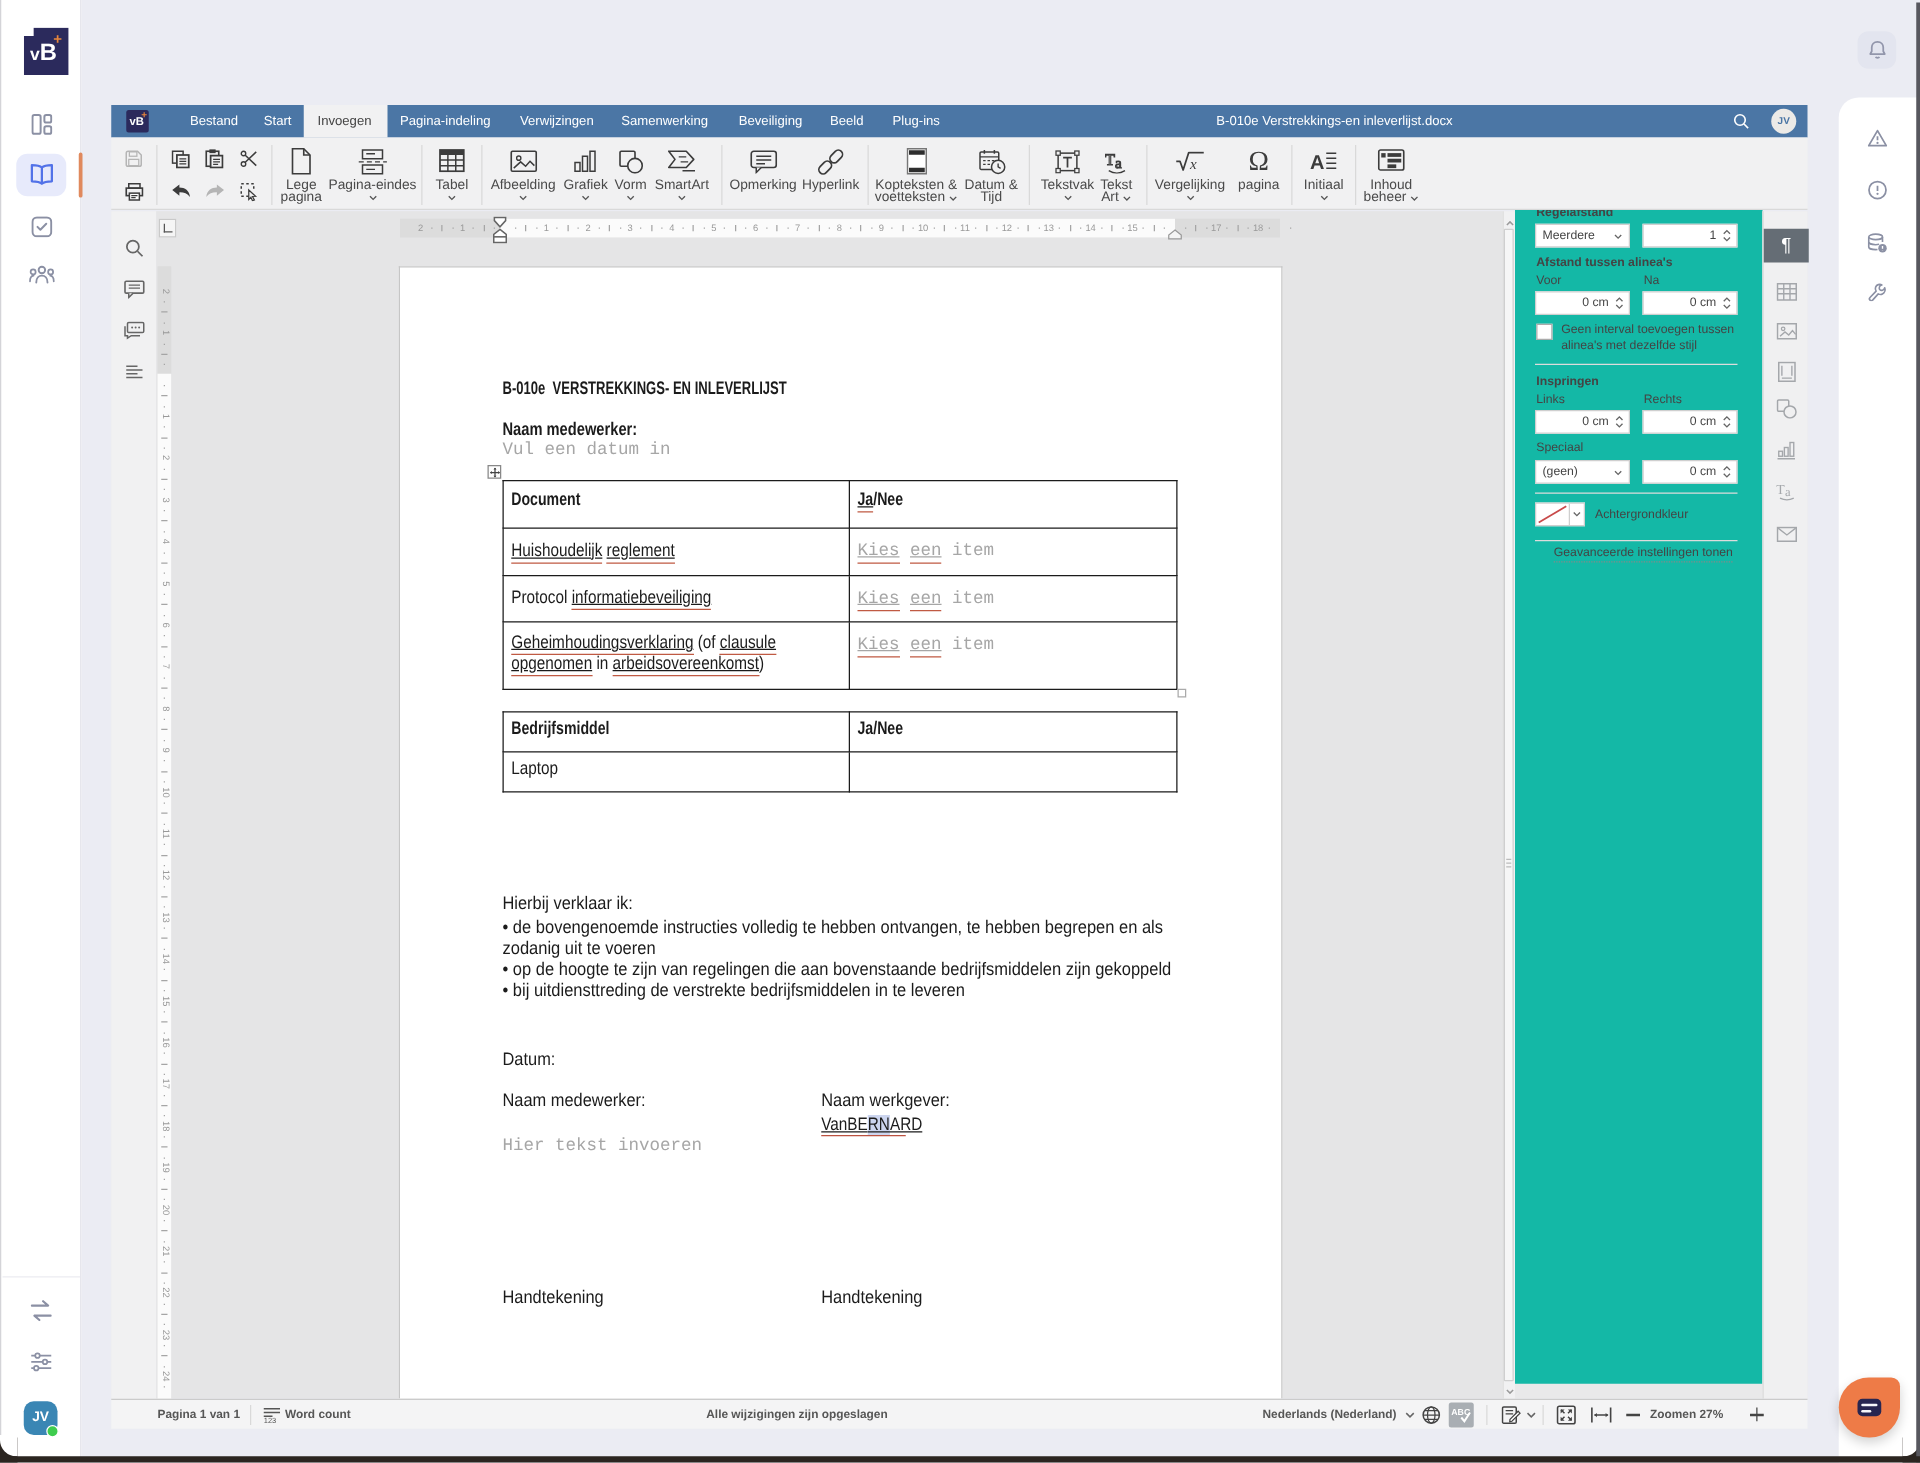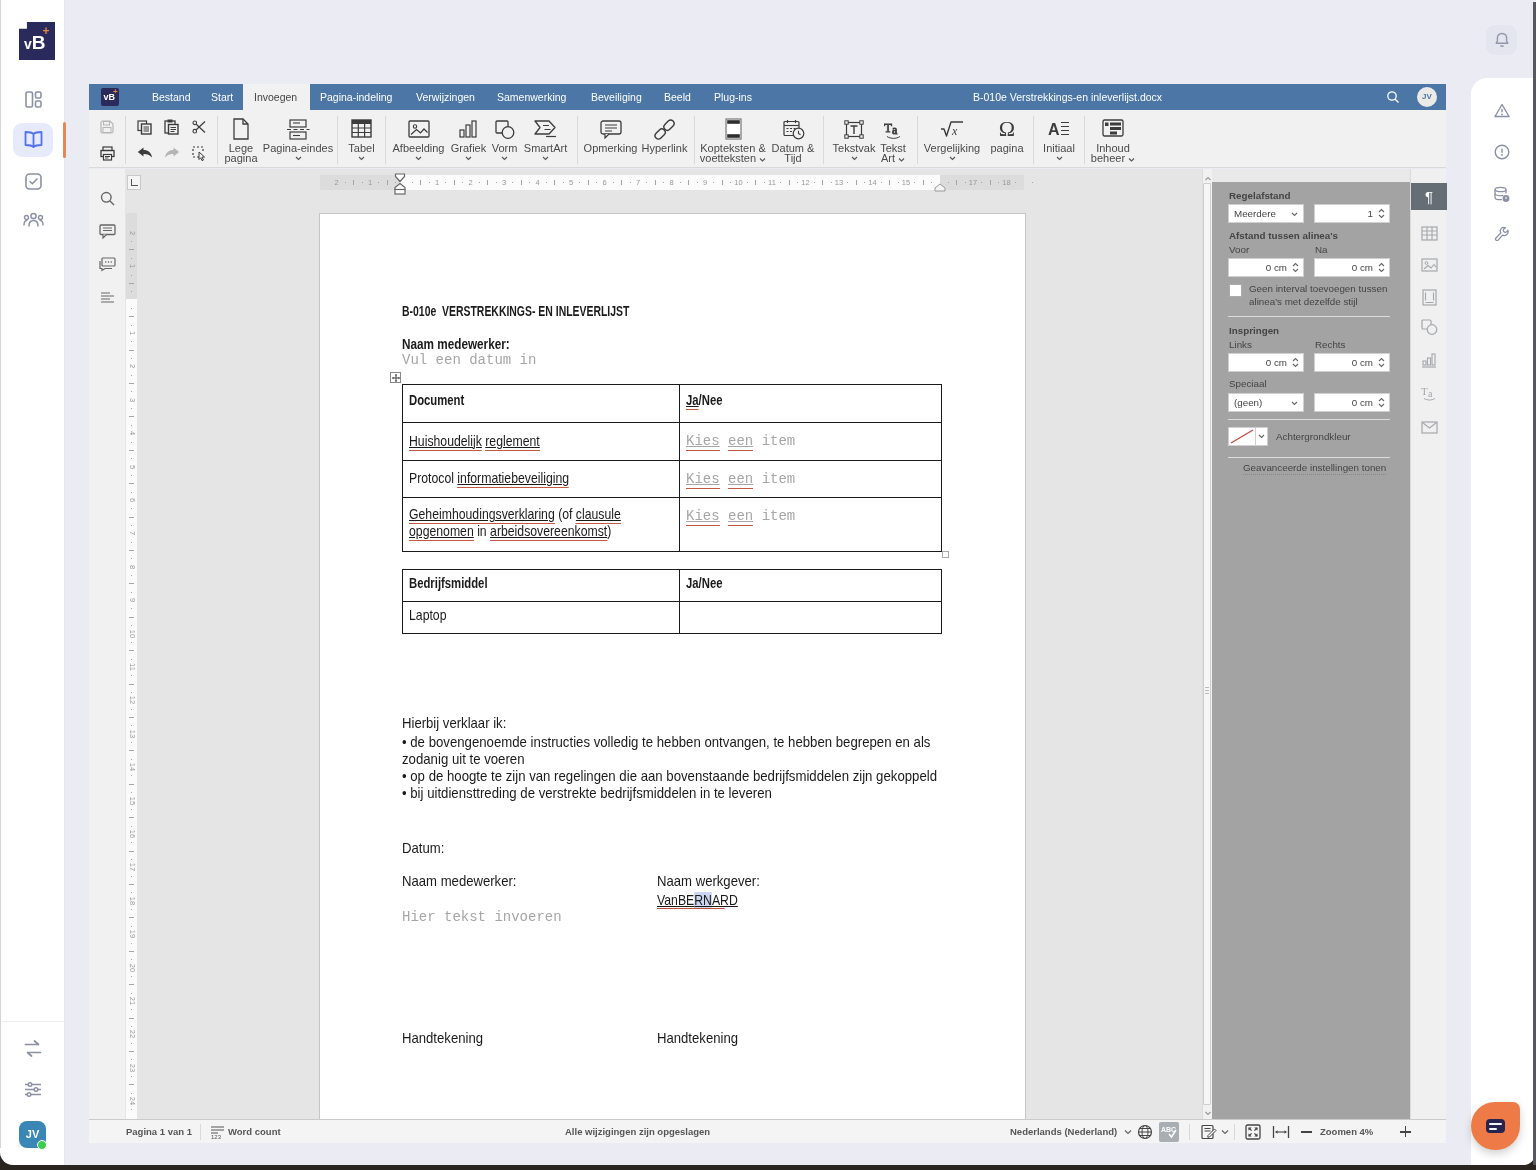--- a/index.html
+++ b/index.html
@@ -10,21 +10,21 @@
 #edgeL{left:0;top:0;width:1px;height:1165px;background:#d4d4d8;}
 #edgeR{left:1533px;top:2px;width:3px;height:1168px;background:#57575e;}
 #edgeB{left:0;top:1165px;width:1536px;height:5px;background:#2b2520;}
 
 #menubar{left:89px;top:84px;width:1357px;height:26px;background:#4b76a5;}
 #ribbon{left:89px;top:110px;width:1357px;height:58px;background:#f1f1f2;border-bottom:1px solid #d9d9d9;}
 #mainrow{left:89px;top:169px;width:1357px;height:950px;background:#e9e9ea;}
 #ltools{left:89px;top:169px;width:36px;height:950px;background:#f1f1f2;}
 #canvas{left:125px;top:169px;width:1077px;height:950px;background:#e5e5e6;overflow:hidden;}
 #vscroll{left:1202px;top:169px;width:10px;height:950px;background:#f1f1f2;border-left:1px solid #dcdcdc;}
-#rpanel{left:1212px;top:182px;width:198px;height:950px;background:#a3a3a3;}
+#rpanel{left:1212px;top:157px;width:198px;height:950px;background:#14b8a6;}
 #rstrip{left:1410px;top:169px;width:36px;height:950px;background:#f0f0f1;border-left:1px solid #dadada;}
 #statusbar{left:89px;top:1119px;width:1357px;height:24px;background:#f4f4f5;border-top:1px solid #cbcbcb;}
 
 .mi{position:absolute;top:0;height:26px;line-height:26px;color:#fff;font-size:10.5px;}
 #tabactive{left:154px;top:0;width:67px;height:26px;background:#f1f1f2;}
 
 .rl{position:absolute;font-size:11px;color:#4a4a4a;text-align:center;line-height:10px;}
 .rdiv{position:absolute;top:116px;width:1px;height:44px;background:#d9d9d9;}
 
 #page{left:319px;top:213px;width:707px;height:906px;background:#fff;border:1px solid #c6c6c6;border-bottom:none;}
@@ -724,21 +724,21 @@
       <rect x="1" y="1" width="14" height="14" rx="1.5" stroke="#444" stroke-width="1.3" fill="none"></rect>
       <path d="M3.8 3.8 L6.6 6.6 M12.2 3.8 L9.4 6.6 M3.8 12.2 L6.6 9.4 M12.2 12.2 L9.4 9.4" stroke="#444" stroke-width="1.2"></path>
       <path d="M3.5 6.7 V3.5 H6.7zM9.3 3.5 H12.5 V6.7zM3.5 9.3 V12.5 H6.7zM12.5 9.3 V12.5 H9.3z" fill="#444"></path>
     </svg>
   <svg class="abs" style="left:1183px;top:4px;" width="18" height="16" viewBox="0 0 18 16">
       <path d="M1.5 2v12M16.5 2v12" stroke="#444" stroke-width="1.3"></path>
       <path d="M3.5 8h11" stroke="#444" stroke-width="1.1"></path>
       <path d="M3.5 8 l2 -1.7v3.4zM14.5 8 l-2 -1.7v3.4z" fill="#444"></path>
     </svg>
   <div class="abs" style="left:1212px;top:11px;width:11px;height:1.5px;background:#444;"></div>
-  <div class="st" style="left:1231px;">Zoomen 4%</div>
+  <div class="st" style="left:1231px;">Zoomen 27%</div>
   <div class="abs" style="left:1311px;top:11px;width:11px;height:1.5px;background:#444;"></div>
   <div class="abs" style="left:1315.5px;top:6px;width:1.5px;height:11px;background:#444;"></div>
 </div>
 
 <div class="abs" id="lsbc" style="left:0;top:0;width:66px;height:1170px;">
   <div class="abs" style="left:19px;top:22px;width:36px;height:38px;background:#2b2a5c;clip-path:polygon(0 18%,22% 18%,22% 0,100% 0,100% 100%,0 100%);"></div>
   <div class="abs" style="left:24px;top:31px;width:30px;height:24px;color:#fff;font-size:19px;font-weight:bold;line-height:24px;"><span style="font-size:14px;">v</span>B</div>
   <div class="abs" style="left:42.5px;top:26px;color:#e8863c;font-size:12px;font-weight:bold;line-height:11px;">+</div>
   <svg class="abs" style="left:25px;top:91px;" width="17" height="17" viewBox="0 0 17 17">
       <rect x="1" y="1" width="6.5" height="15" rx="1.5" stroke="#8b90a4" stroke-width="1.6" fill="none"></rect>

